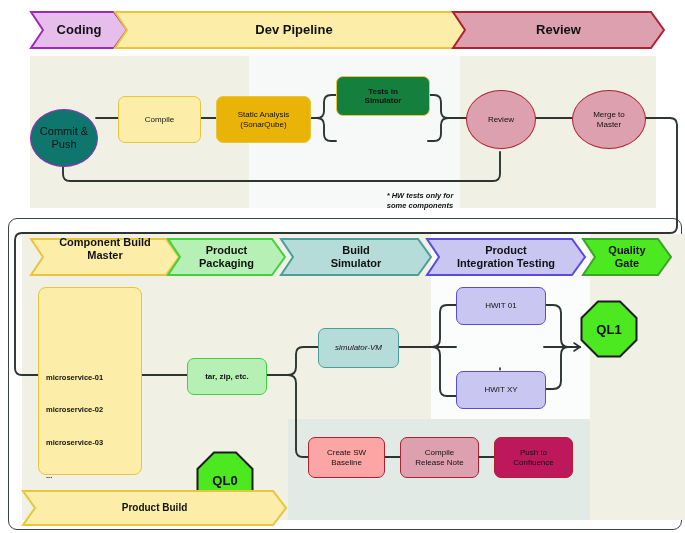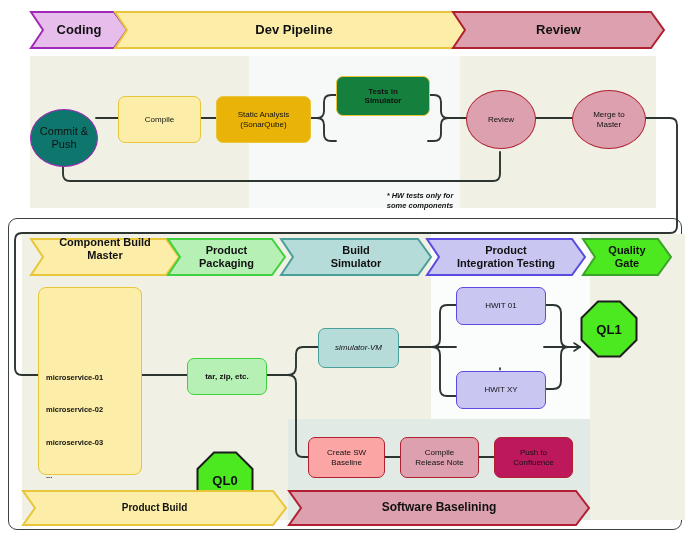--- a/index.html
+++ b/index.html
@@ -261,20 +261,14 @@
     <div class="lbl" style="font-size:13px;">QL1</div>
   </div>
 
   <div class="chevwrap" style="left:22px;top:490px;width:265px;height:36px;">
     <svg width="265" height="36" viewBox="0 0 265 36">
       <polygon points="1,1 251,1 264,18 251,35 1,35 13,18" fill="#fceea8" stroke="#e8c53a" stroke-width="2"></polygon>
     </svg>
     <div class="lbl" style="font-size:10px;">Product Build</div>
   </div>
 
-  <div class="chevwrap" style="left:288px;top:490px;width:302px;height:36px;">
-    <svg width="302" height="36" viewBox="0 0 302 36">
-      <polygon points="1,1 288,1 301,18 288,35 1,35 13,18" fill="#dca0ae" stroke="#b02030" stroke-width="2"></polygon>
-    </svg>
-    <div class="lbl" style="font-size:12px;">Software Baselining</div>
-  </div>
 
 </div>
 
 </body></html>

